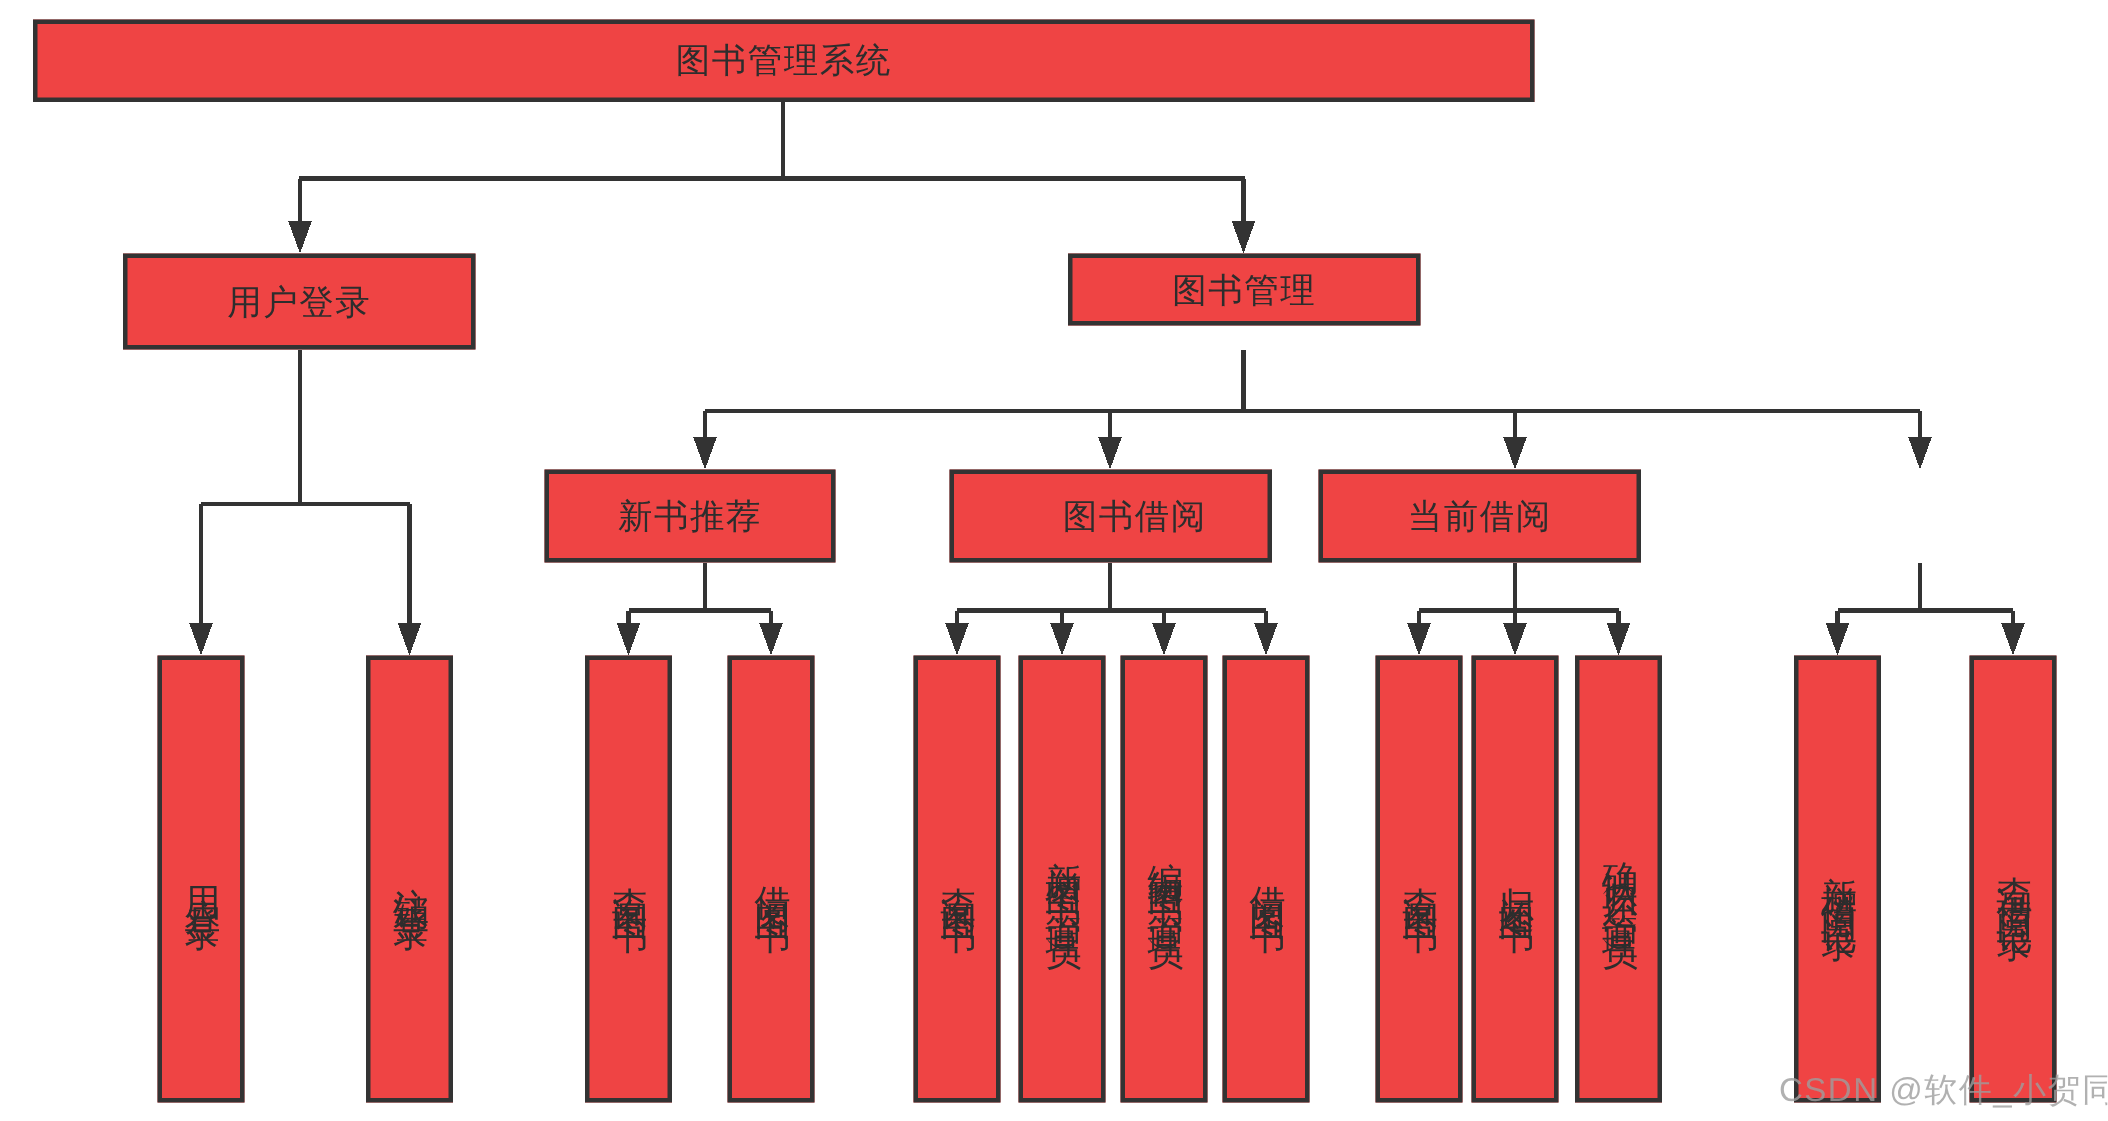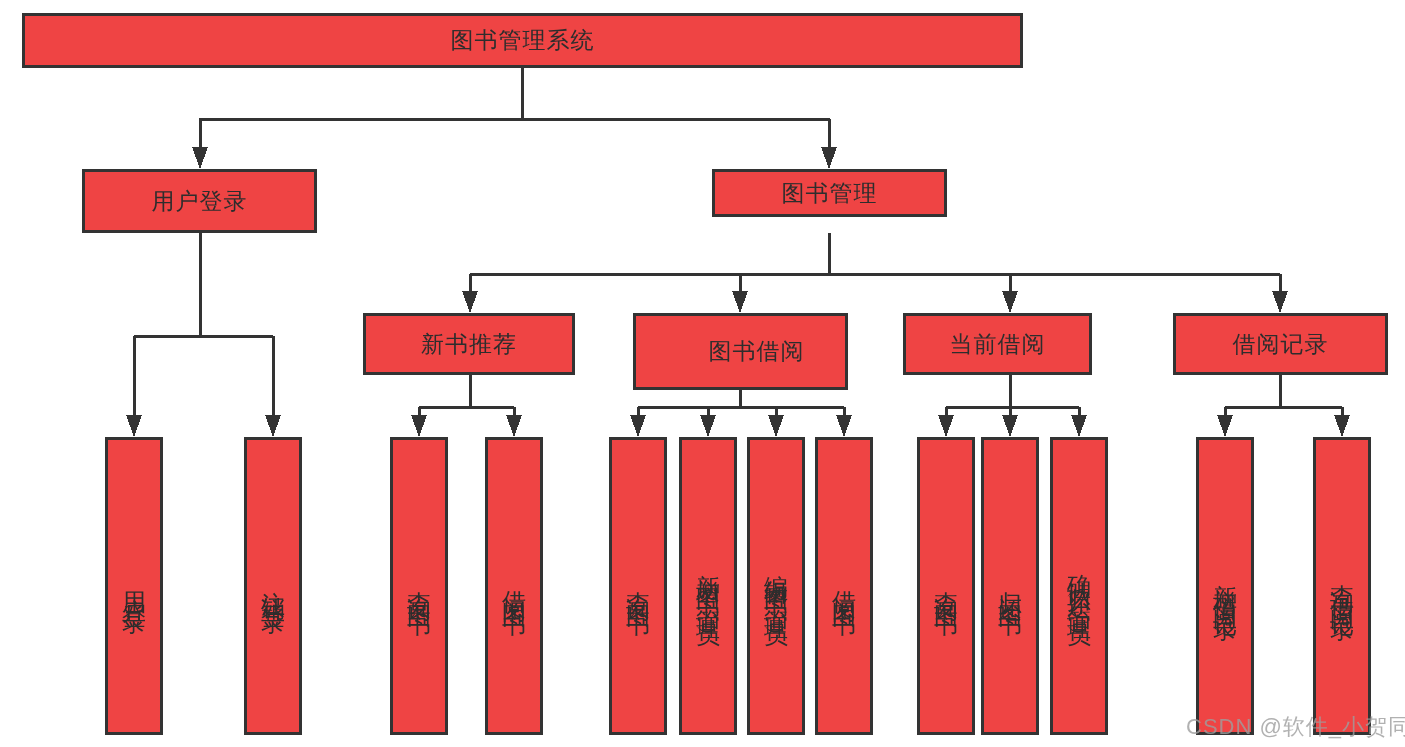--- a/index.html
+++ b/index.html
@@ -37,23 +37,23 @@
     font-size: 24px;
     letter-spacing: 7px;
     line-height: 1;
   }
   
   .n-root   { left: 22px;   top: 13px;  width: 1001px; height: 55px; }
   
   .n-login  { left: 82px;   top: 169px; width: 235px;  height: 64px; }
   .n-mgmt   { left: 712px;  top: 169px; width: 235px;  height: 48px; }
   
-  .n-l3-0   { left: 363px;  top: 313px; width: 212px;  height: 62px; }
-  .n-l3-1   { left: 633px;  top: 313px; width: 215px;  height: 77px; padding-left: 32px; }
-  .n-l3-2   { left: 903px;  top: 313px; width: 189px;  height: 62px; }
+  .n-l3-0   { left: 363px;  top: 313px; width: 194px;  height: 62px; }
+  .n-l3-1   { left: 633px;  top: 313px; width: 215px;  height: 62px; padding-left: 32px; }
+  .n-l3-2   { left: 879px;  top: 313px; width: 215px;  height: 62px; }
   .n-l3-3   { left: 1173px; top: 313px; width: 215px;  height: 62px; }
   
   .leaf     { top: 437px; width: 58px; height: 298px; }
   .lf-ul0 { left: 105px; }
   .lf-ul1 { left: 244px; }
   .lf-nb0 { left: 390px; }
   .lf-nb1 { left: 485px; }
   .lf-bb0 { left: 609px; }
   .lf-bb1 { left: 679px; }
   .lf-bb2 { left: 747px; }
@@ -135,23 +135,20 @@
 
   <div class="node node-h n-l3-0">
     <span>新书推荐</span>
   </div>
   <div class="node node-h n-l3-1">
     <span>图书借阅</span>
   </div>
   <div class="node node-h n-l3-2">
     <span>当前借阅</span>
   </div>
-  <div class="node node-h n-l3-3">
-    <span>借阅记录</span>
-  </div>
 
   <div class="node node-v leaf lf-ul0">
     <span>用户登录</span>
   </div>
   <div class="node node-v leaf lf-ul1">
     <span>注销登录</span>
   </div>
 
   <div class="node node-v leaf lf-nb0">
     <span>查询图书</span>

